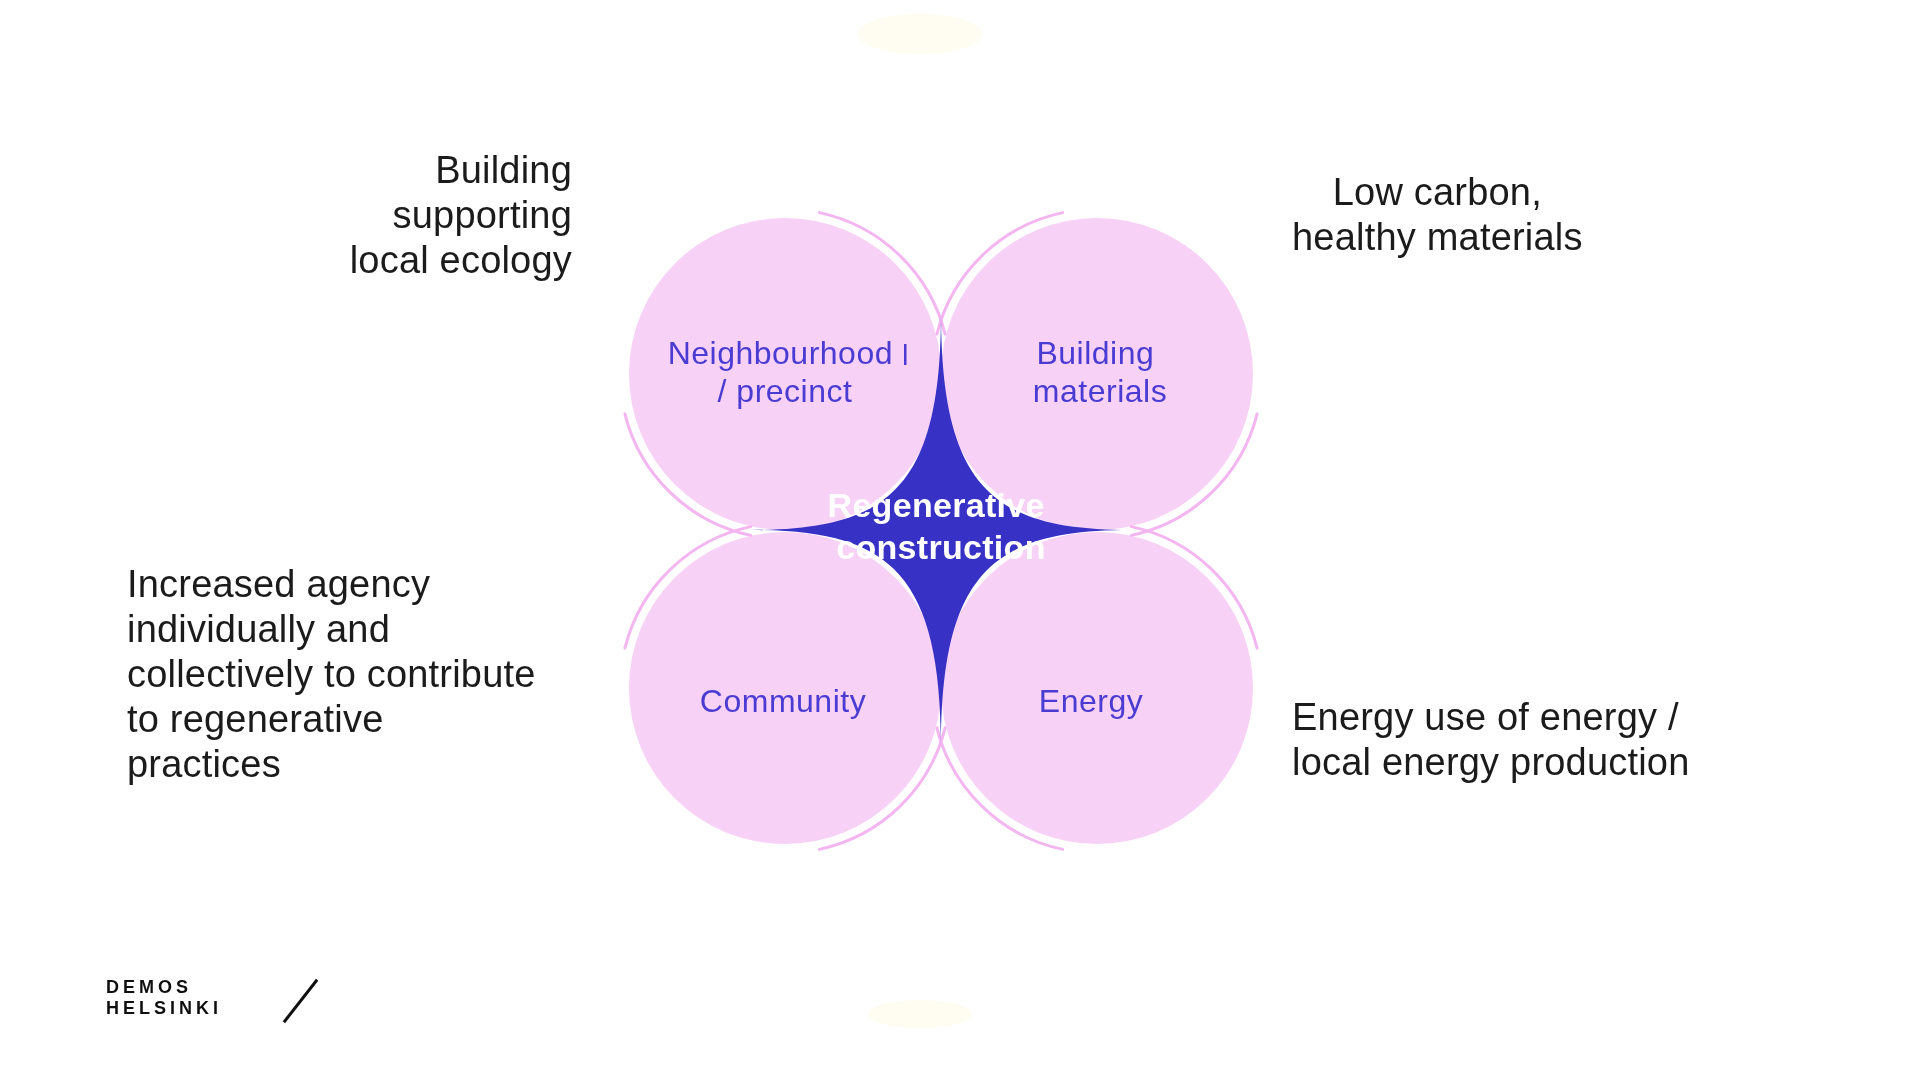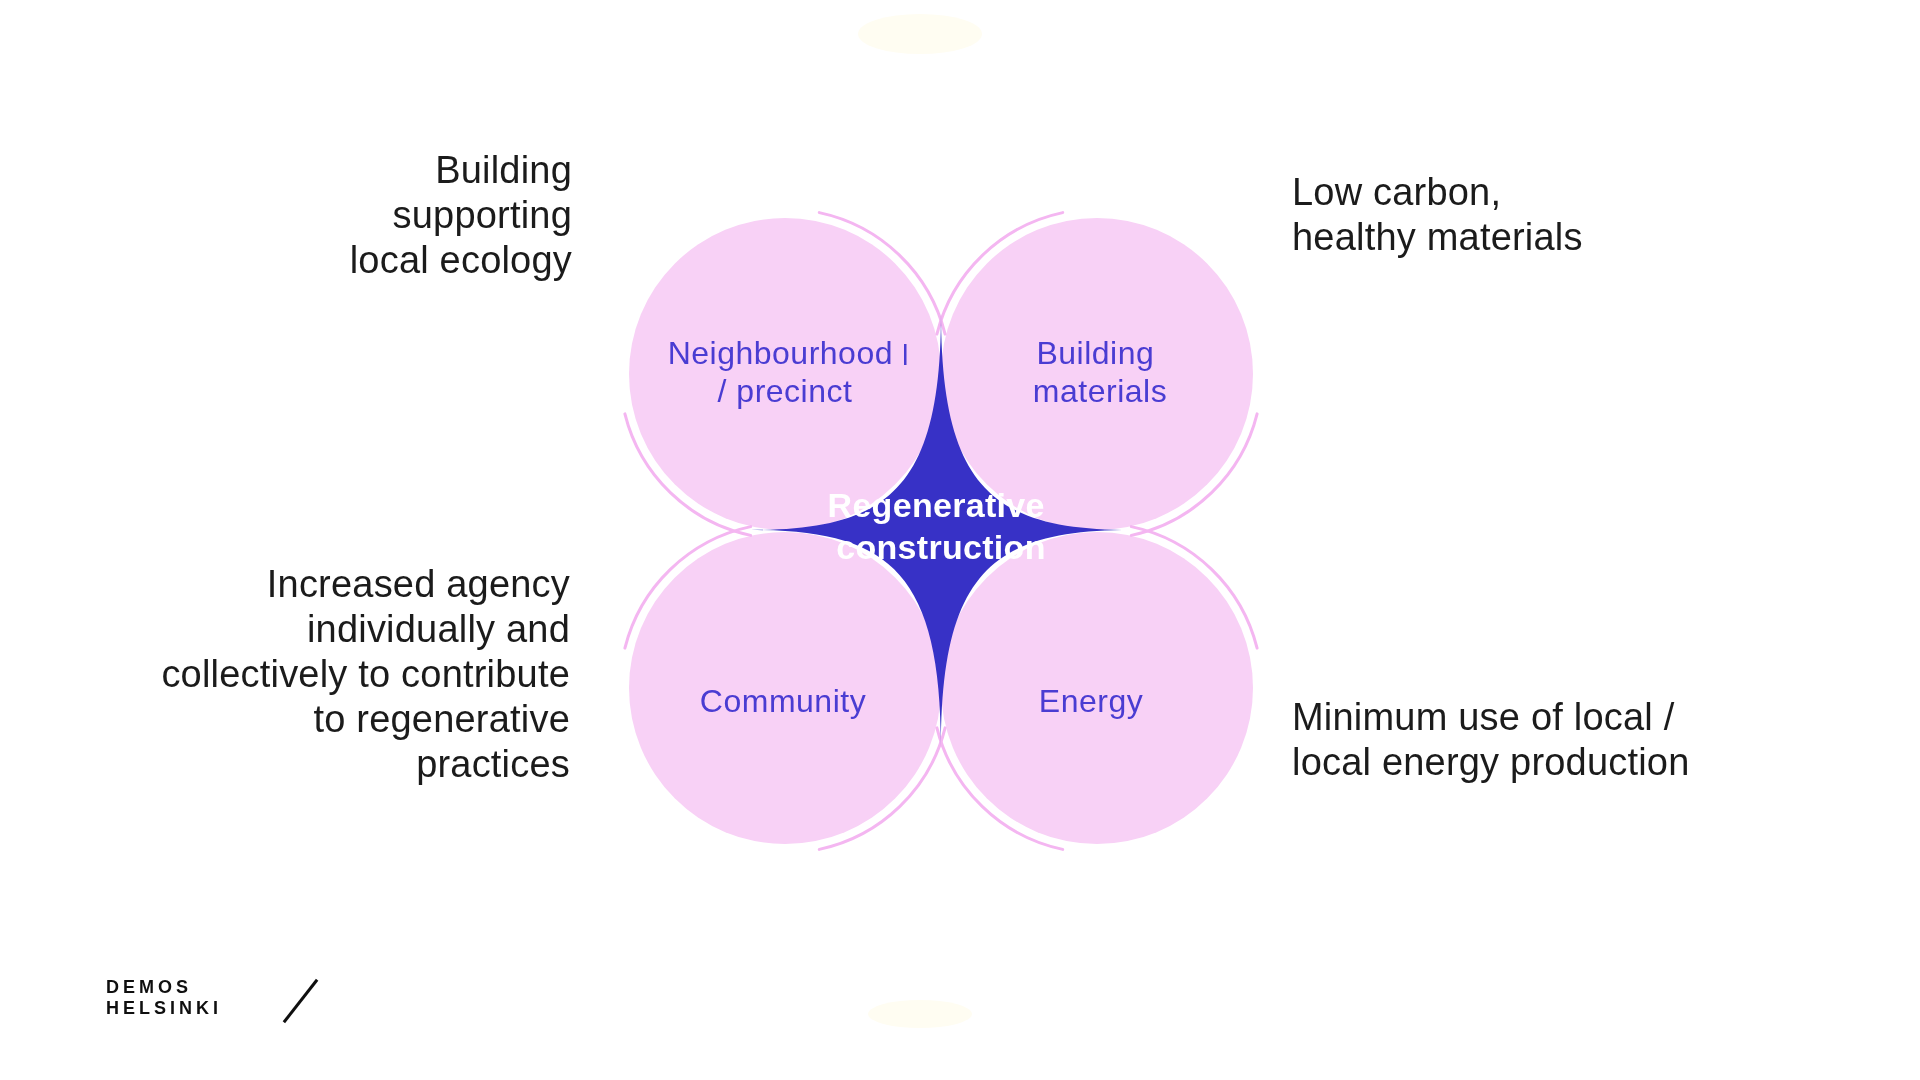--- a/index.html
+++ b/index.html
@@ -19,22 +19,22 @@
   .annotation {
     position: absolute;
     color: #1b1b1b;
     font-size: 38px;
     line-height: 45px;
     font-weight: 400;
     white-space: pre-line;
     letter-spacing: 0.2px;
   }
   .ann-top-left   { top: 148px; left: 250px; width: 322px; text-align: right; }
-  .ann-mid-left   { top: 562px; left: 108px; width: 462px; text-align: right; }
-  .ann-top-right  { top: 170px; left: 1292px; text-align: left; }
+  .ann-mid-left   { top: 562px; left: 127px; width: 462px; }
+  .ann-top-right  { top: 170px; left: 1292px; text-align: center; }
   .ann-bot-right  { top: 695px; left: 1292px; text-align: left; }
 
   .circle-label {
     font-family: "Liberation Sans", sans-serif;
     font-size: 32px;
     letter-spacing: 0.5px;
     font-weight: 400;
   }
   .center-title {
     font-family: "Liberation Sans", sans-serif;
@@ -128,21 +128,21 @@
 
   <div class="annotation ann-top-right">Low carbon,
 healthy materials</div>
 
   <div class="annotation ann-mid-left">Increased agency
 individually and
 collectively to contribute
 to regenerative
 practices</div>
 
-  <div class="annotation ann-bot-right">Minimum use of local /
+  <div class="annotation ann-bot-right">Energy use of energy /
 local energy production</div>
 
   <div class="logo">
     <div>DEMOS</div>
     <div>HELSINKI</div>
   </div>
   <div class="logo-slash"></div>
 
 </div>
 

